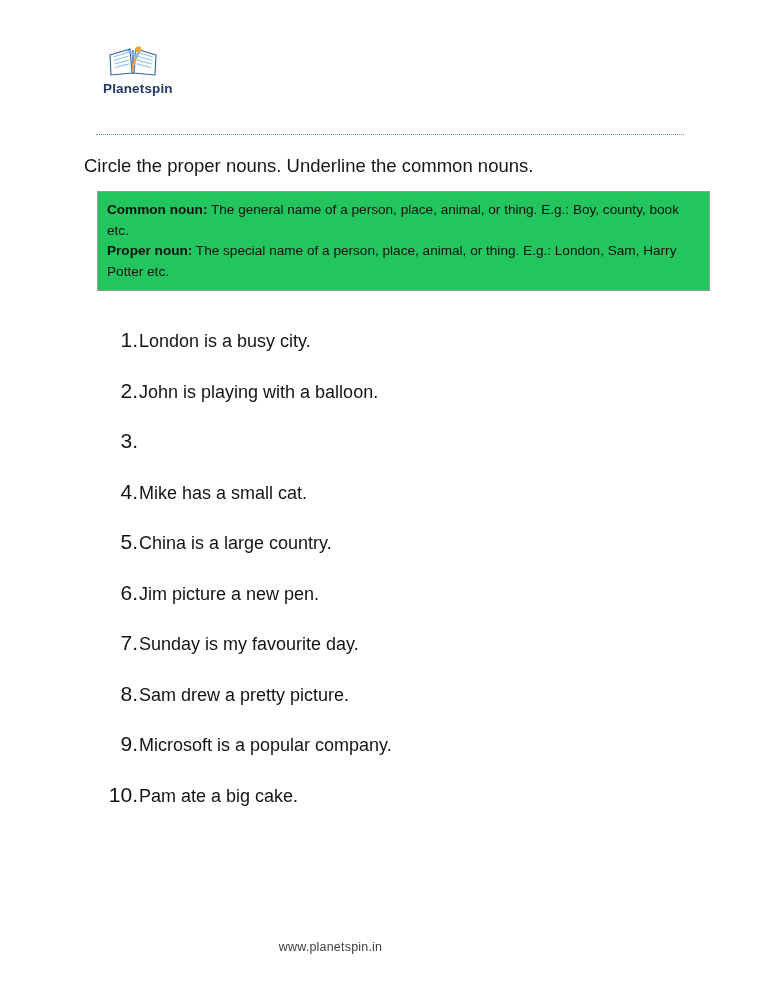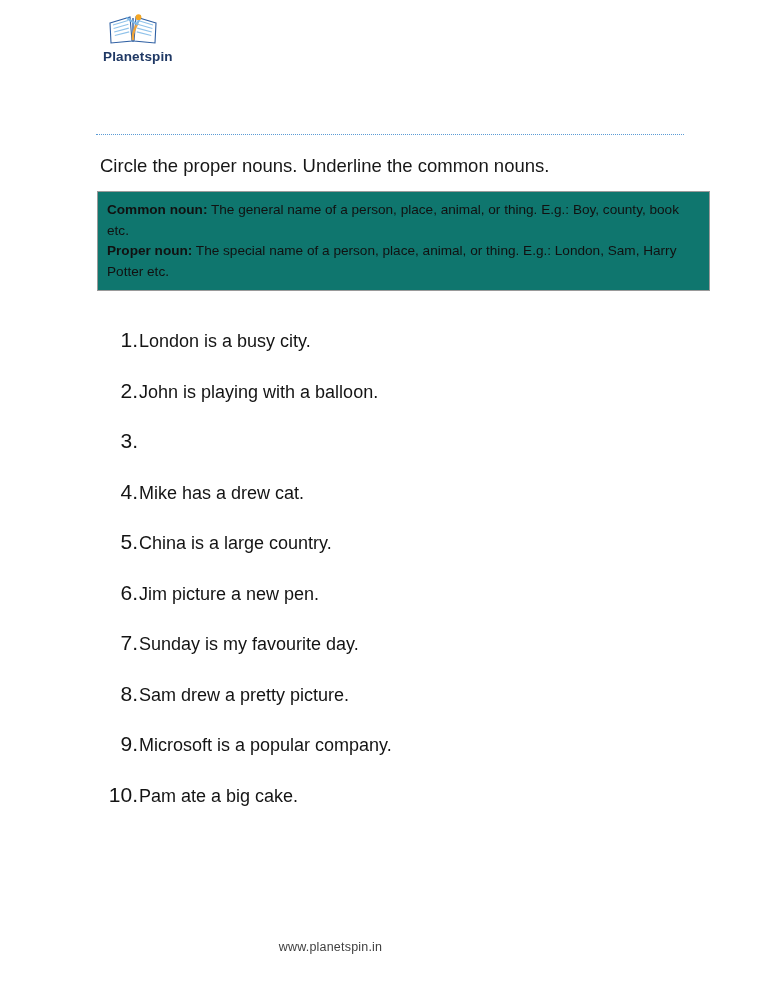--- a/index.html
+++ b/index.html
@@ -21,21 +21,21 @@
     width: 768px;
     height: 994px;
     position: relative;
     padding: 0;
   }
 
   
   .logo-block {
     position: absolute;
     left: 103px;
-    top: 12px;
+    top: 44px;
     width: 170px;
   }
 
   .logo-mark {
     width: 52px;
     height: 34px;
     display: block;
     margin-left: 4px;
   }
 
@@ -67,38 +67,38 @@
     left: 96px;
     top: 134px;
     width: 588px;
     height: 0;
     border-top: 1.6px dotted #5b9bd5;
   }
 
   
   .instruction {
     position: absolute;
-    left: 100px;
+    left: 84px;
     top: 153px;
     width: 600px;
     font-size: 18.5px;
     line-height: 26px;
     color: #171717;
     white-space: nowrap;
   }
 
   
   .def-box {
     position: absolute;
     left: 97px;
     top: 191px;
     width: 613px;
     min-height: 92px;
     border: 1px solid #9a9a9a;
-    background: #0f766e;
+    background: #22c55e;
     padding: 8px 10px 8px 9px;
   }
 
   .def-line {
     font-size: 13.6px;
     line-height: 20.5px;
     color: #111111;
     text-align: left;
   }
 
@@ -198,21 +198,21 @@
     </div>
     <div class="qrow">
       <div class="qnum">2.</div>
       <div class="qtext">John is playing with a balloon.</div>
     </div>
     <div class="qrow">
       <div class="qnum">3.</div>
     </div>
     <div class="qrow">
       <div class="qnum">4.</div>
-      <div class="qtext">Mike has a drew cat.</div>
+      <div class="qtext">Mike has a small cat.</div>
     </div>
     <div class="qrow">
       <div class="qnum">5.</div>
       <div class="qtext">China is a large country.</div>
     </div>
     <div class="qrow">
       <div class="qnum">6.</div>
       <div class="qtext">Jim picture a new pen.</div>
     </div>
     <div class="qrow">

